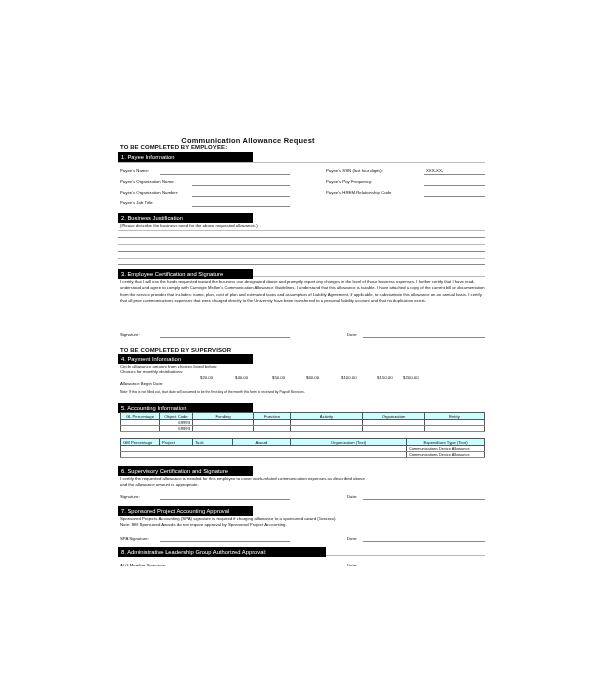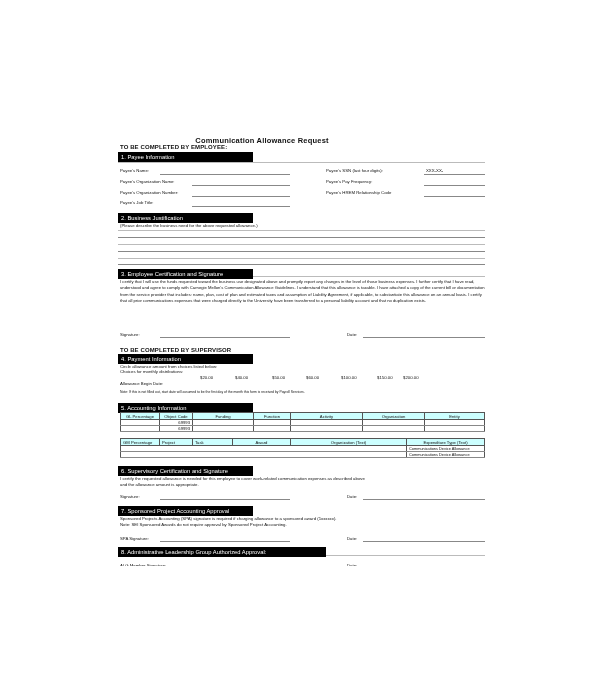--- a/index.html
+++ b/index.html
@@ -1,19 +1,19 @@
 <!DOCTYPE html>
 <html><head>
 <meta charset="utf-8">
 <style>
   * { box-sizing: border-box; margin: 0; padding: 0; }
   html, body { width: 600px; height: 700px; background: #fff; overflow: hidden; }
   body { font-family: "Liberation Sans", sans-serif; color: #111; position: relative; }
   .abs { position: absolute; }
-  .title { left: 18px; width: 488px; top: 136px; text-align: center; font-size: 7.5px; font-weight: bold; letter-spacing: 0.2px; }
+  .title { left: 4px; width: 488px; top: 136px; text-align: center; font-size: 7.5px; font-weight: bold; letter-spacing: 0.2px; }
   .complete { font-size: 6px; font-weight: bold; letter-spacing: 0.1px; }
   .sect { background: #000; color: #fff; font-size: 5.8px; padding: 1px 3px; height: 10px; line-height: 8px; }
   .t { font-size: 4.3px; white-space: nowrap; }
   .line { border-bottom: 0.7px solid #888; height: 1px; }
   .hr { border-bottom: 0.7px solid #bbb; height: 1px; }
   .para { font-size: 4.2px; line-height: 6.3px; width: 365px; }
   table.acct { border-collapse: collapse; font-size: 4.2px; position: absolute; }
   table.acct th { background: #ccffff; font-weight: normal; border: 0.6px solid #555; padding: 0 2px; height: 7px; text-align: center; }
   table.acct td { border-left: 0.6px solid #555; border-right: 0.6px solid #555; border-bottom: 0.6px solid #888; padding: 0 2px; height: 6px; }
   .right { text-align: right; }

